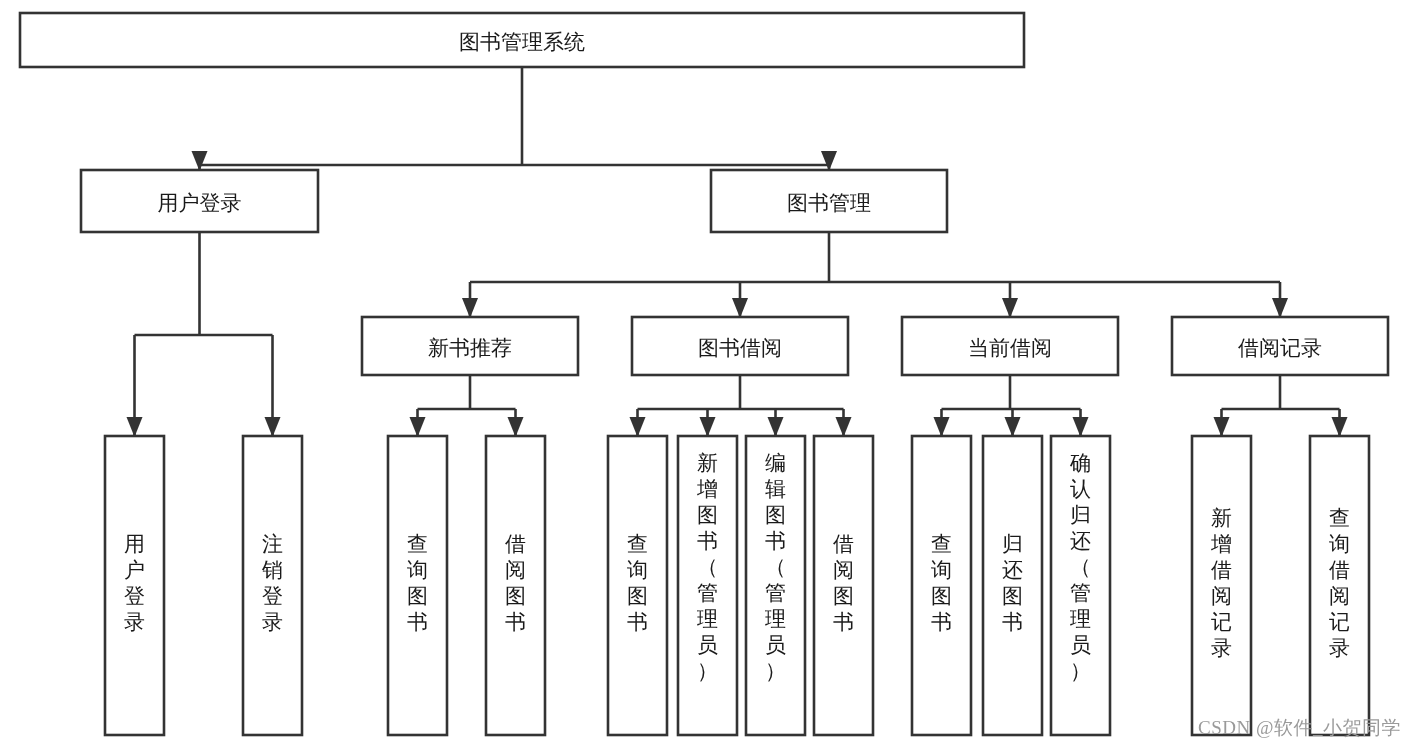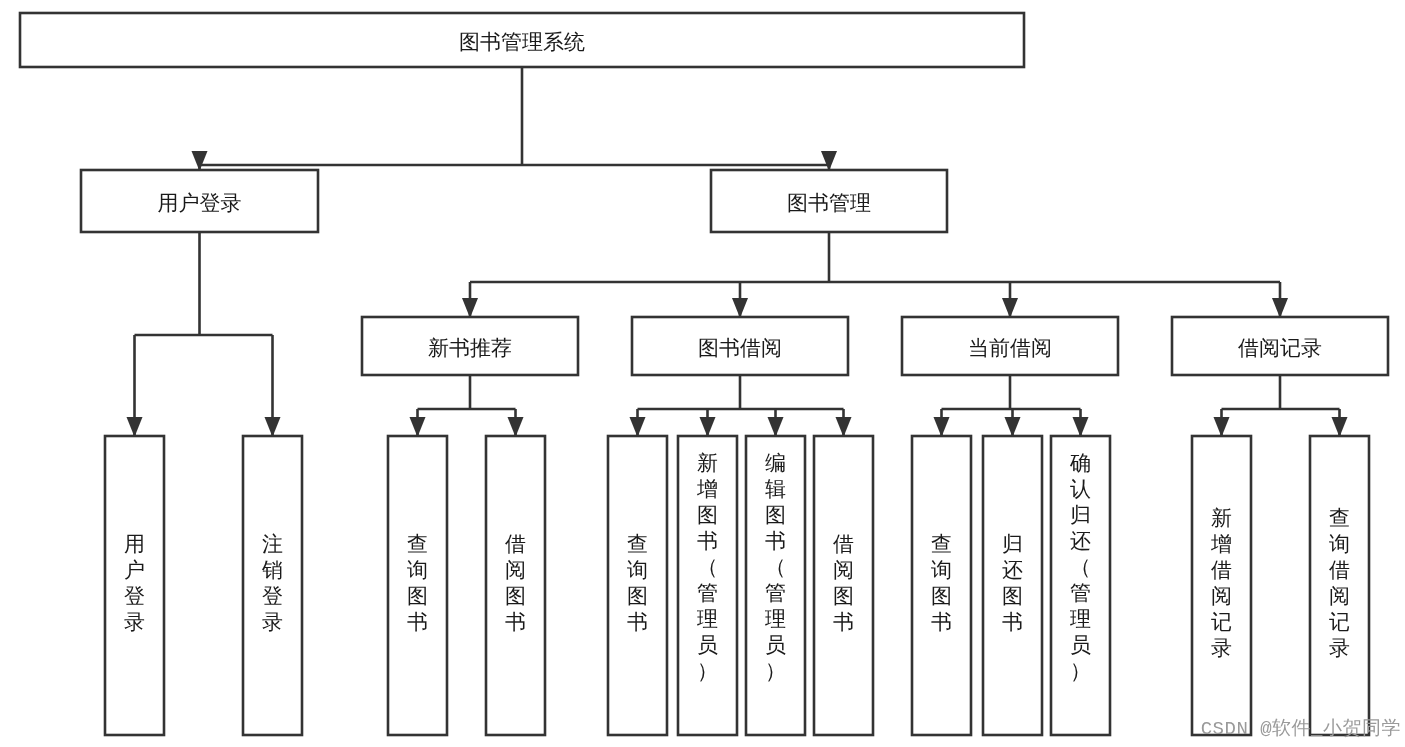--- a/index.html
+++ b/index.html
@@ -53,21 +53,21 @@
   .node-label-v {
     font-family: "Liberation Sans", "DejaVu Sans", sans-serif;
     font-size: 21px;
     fill: #1a1a1a;
     text-anchor: middle;
   }
   .watermark {
     position: absolute;
     right: 10px;
     bottom: 6px;
-    font-family: Liberation Mono, monospace;
+    font-family: Liberation Serif, serif;
     font-size: 19px;
     color: #9a9a9a;
     letter-spacing: 0.5px;
     white-space: nowrap;
     pointer-events: none;
   }
 </style>
 </head>
 <body>
 

